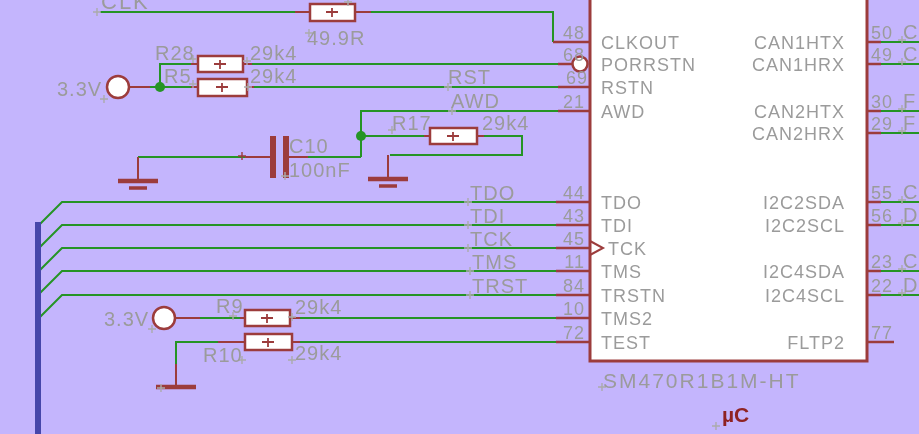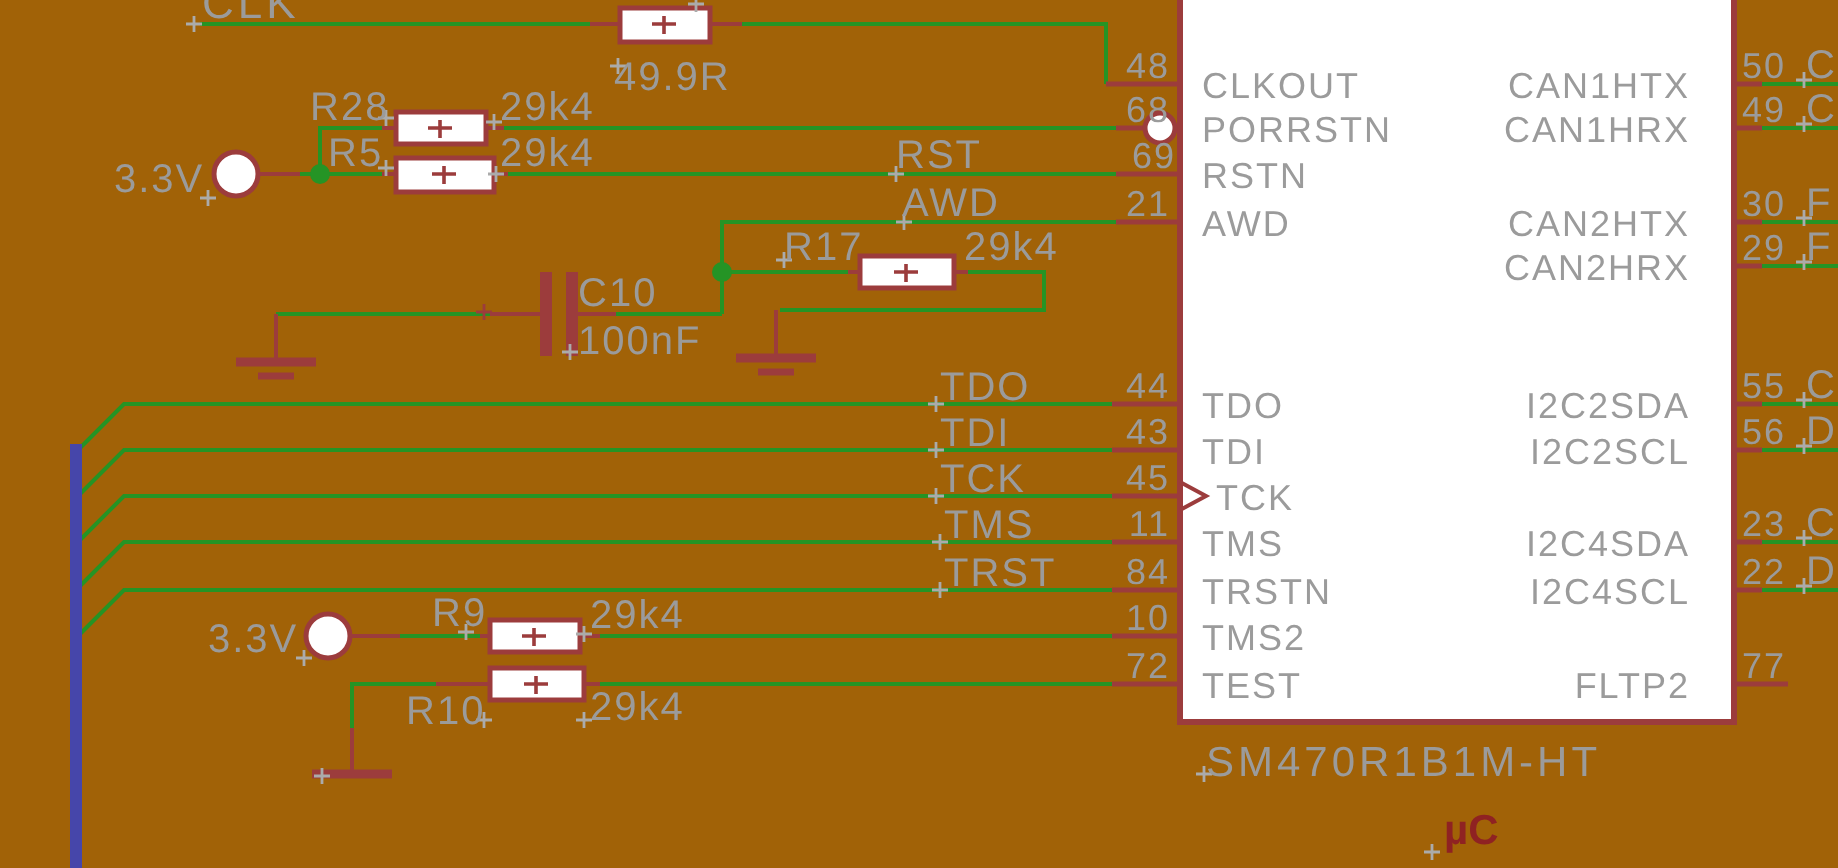--- a/index.html
+++ b/index.html
@@ -1,16 +1,16 @@
 <!DOCTYPE html>
 <html><head>
 <meta charset="utf-8">
 <style>
   html,body{margin:0;padding:0;background:#ffffff;}
-  .canvas{position:relative;width:919px;height:434px;background:#a16207;overflow:hidden;}
+  .canvas{position:relative;width:919px;height:434px;background:#c4b5fd;overflow:hidden;}
   svg{display:block;}
   text{font-family:"Liberation Sans", sans-serif;}
   .lbl{font-size:20px;fill:#9b9b9b;letter-spacing:1px;}
   .lbl-big{font-size:22px;fill:#9b9b9b;letter-spacing:2px;}
   .pin-t{font-size:18px;fill:#9b9b9b;letter-spacing:1px;}
   .chip-val{font-size:21px;fill:#9b9b9b;letter-spacing:2px;}
   .chip-name{font-size:21px;fill:#8f2222;font-weight:bold;}
 </style>
 </head>
 <body>

